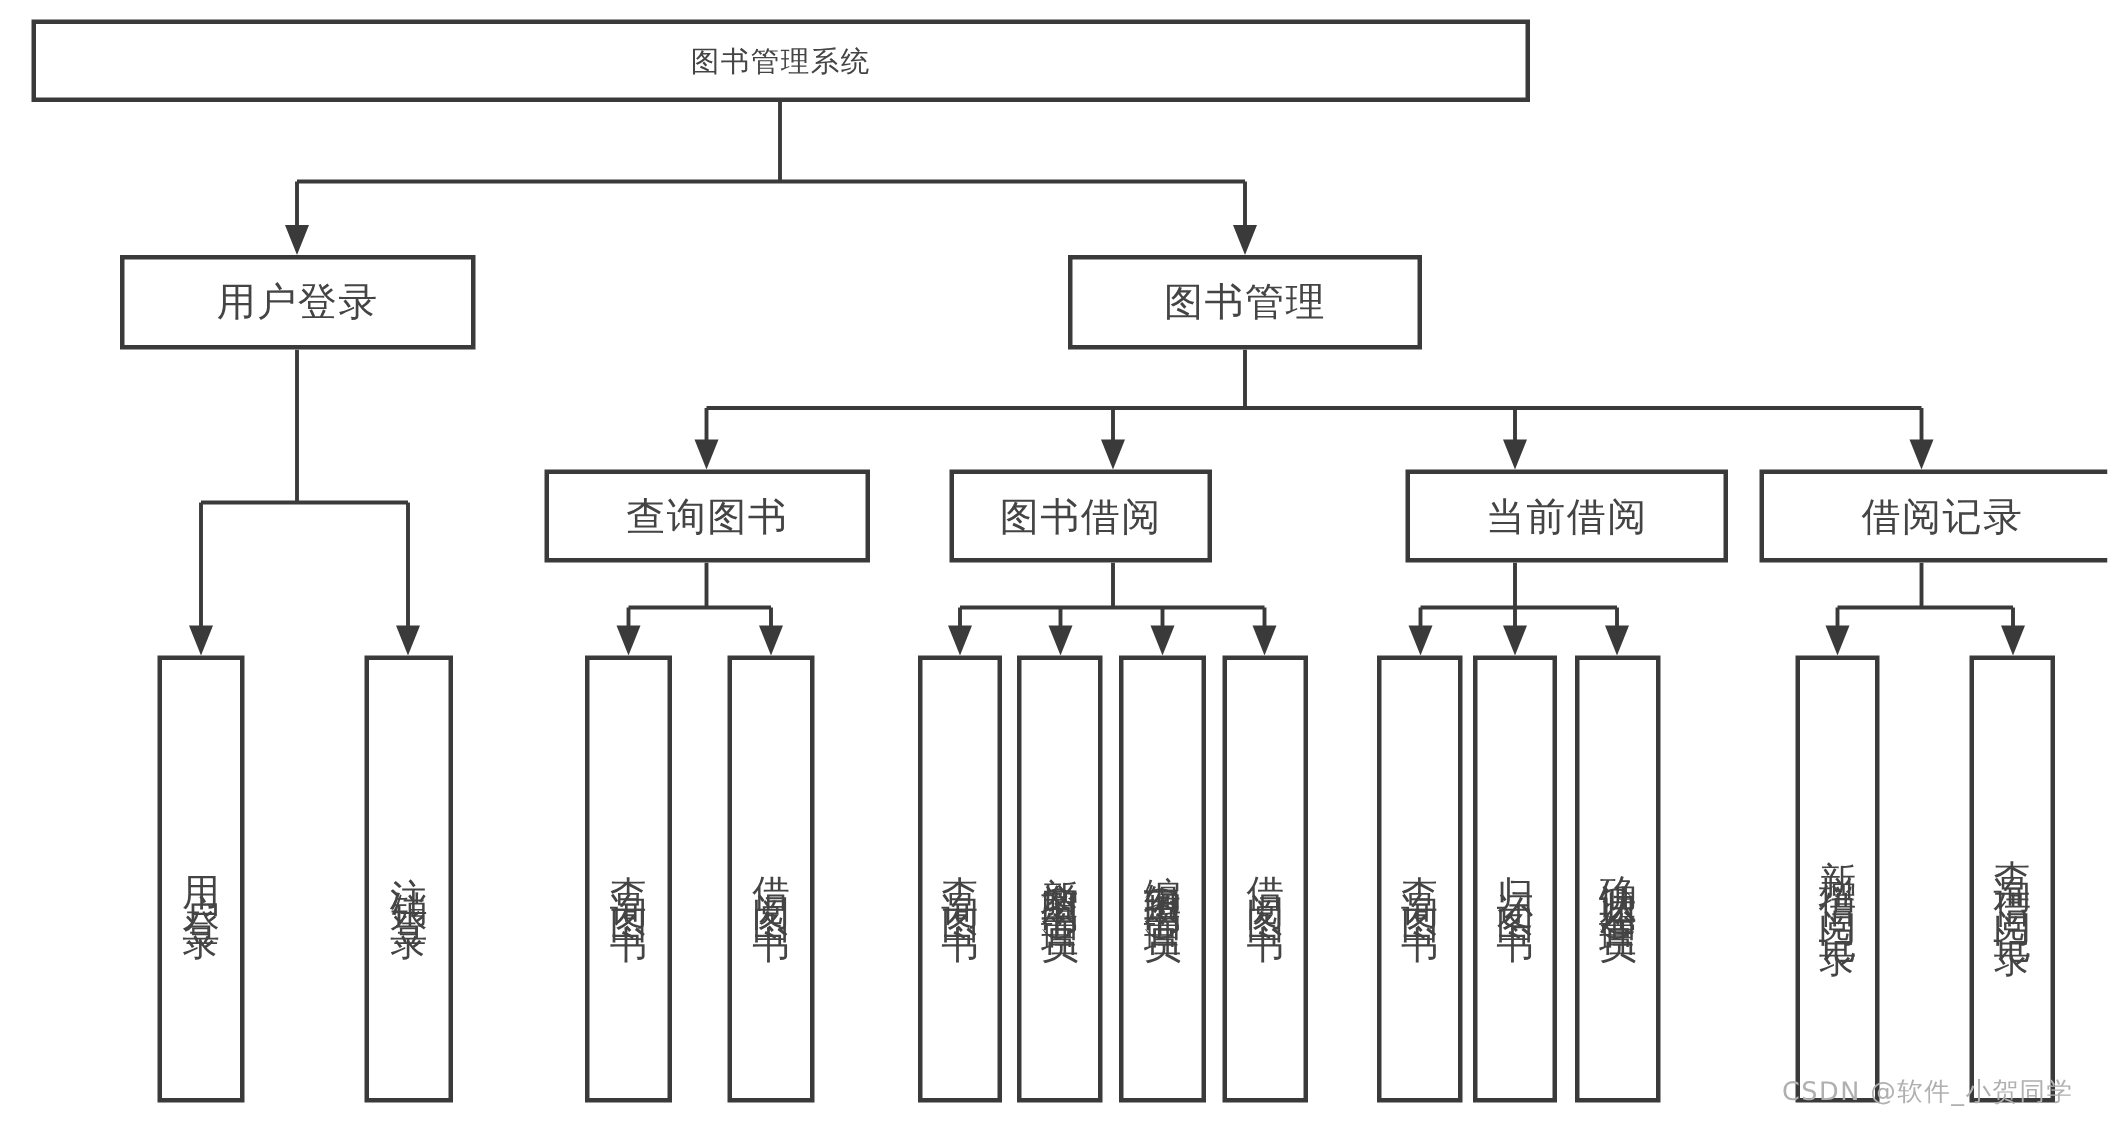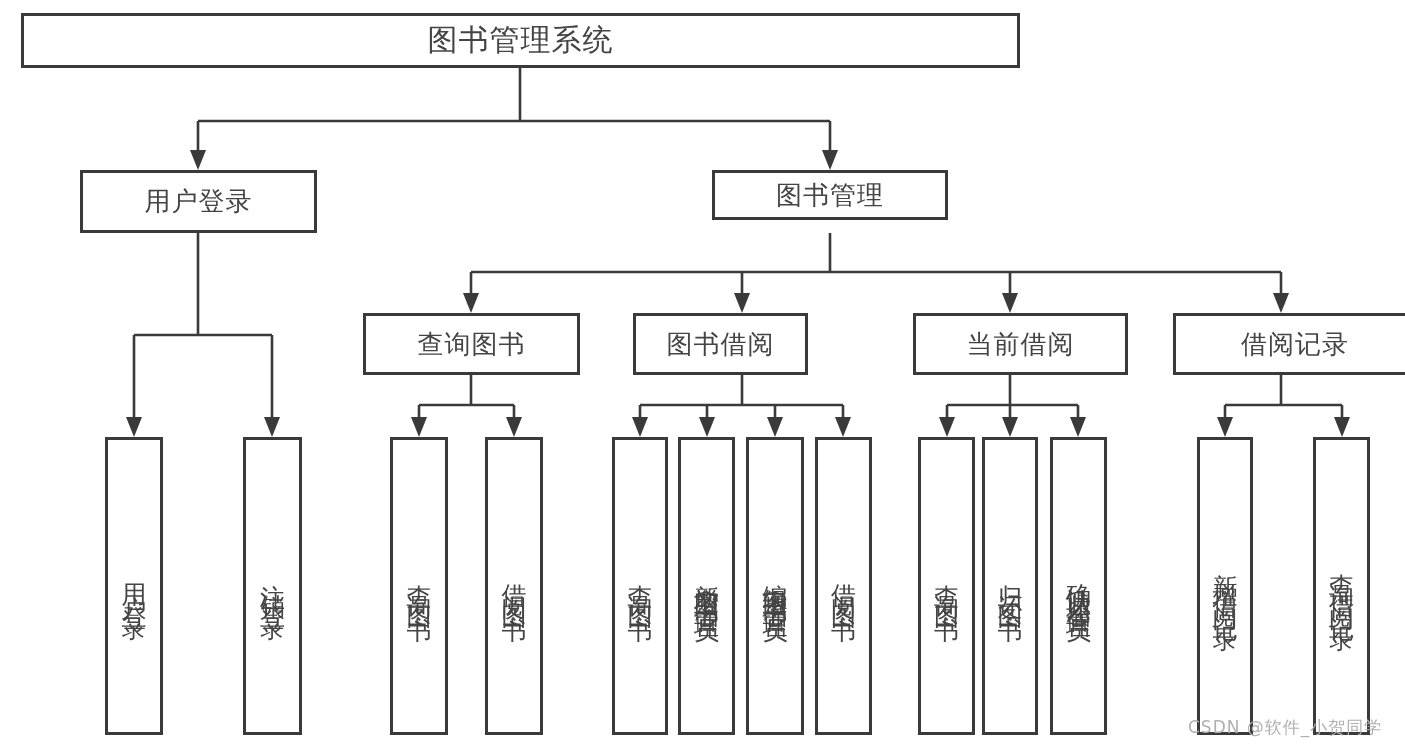--- a/index.html
+++ b/index.html
@@ -15,21 +15,21 @@
     overflow:hidden;
   }
   .connectors{position:absolute;left:0;top:0;z-index:1;}
   .node{
     position:absolute;z-index:2;box-sizing:border-box;
     background:var(--bg);border:3px solid var(--line);
     display:flex;align-items:center;justify-content:center;
     color:var(--text);
   }
   .box-h{font-size:26px;letter-spacing:1px;white-space:nowrap;}
-  .root-box{font-size:30px;}
+  .root-box{font-size:19px;}
   .box-v{font-size:25px;}
   .box-v .v-label{
     writing-mode:vertical-rl;
     text-orientation:mixed;
     line-height:1;
     white-space:nowrap;
   }
   .watermark{
     position:absolute;z-index:6;
     color:var(--wm);font-size:17px;letter-spacing:1px;white-space:nowrap;
@@ -95,31 +95,31 @@
       <polygon points="1334,417 1350,417 1342,437" fill="#3a3a3a"></polygon>
     </svg>
 
   <div class="node box-h root-box" style="left:21px;top:13px;width:999px;height:55px">
     <span>图书管理系统</span>
   </div>
 
   <div class="node box-h" style="left:80px;top:170px;width:237px;height:63px">
     <span>用户登录</span>
   </div>
-  <div class="node box-h" style="left:712px;top:170px;width:236px;height:50px">
+  <div class="node box-h" style="left:712px;top:170px;width:236px;height:63px">
     <span>图书管理</span>
   </div>
 
   <div class="node box-h" style="left:363px;top:313px;width:217px;height:62px">
     <span>查询图书</span>
   </div>
   <div class="node box-h" style="left:633px;top:313px;width:175px;height:62px">
     <span>图书借阅</span>
   </div>
-  <div class="node box-h" style="left:913px;top:313px;width:215px;height:62px">
+  <div class="node box-h" style="left:937px;top:313px;width:215px;height:62px">
     <span>当前借阅</span>
   </div>
   <div class="node box-h" style="left:1173px;top:313px;width:244px;height:62px">
     <span>借阅记录</span>
   </div>
 
   <div class="node box-v" style="left:105px;top:437px;width:58px;height:298px">
     <span class="v-label" style="letter-spacing: 11px;">用户登录</span>
   </div>
   <div class="node box-v" style="left:243px;top:437px;width:59px;height:298px">

